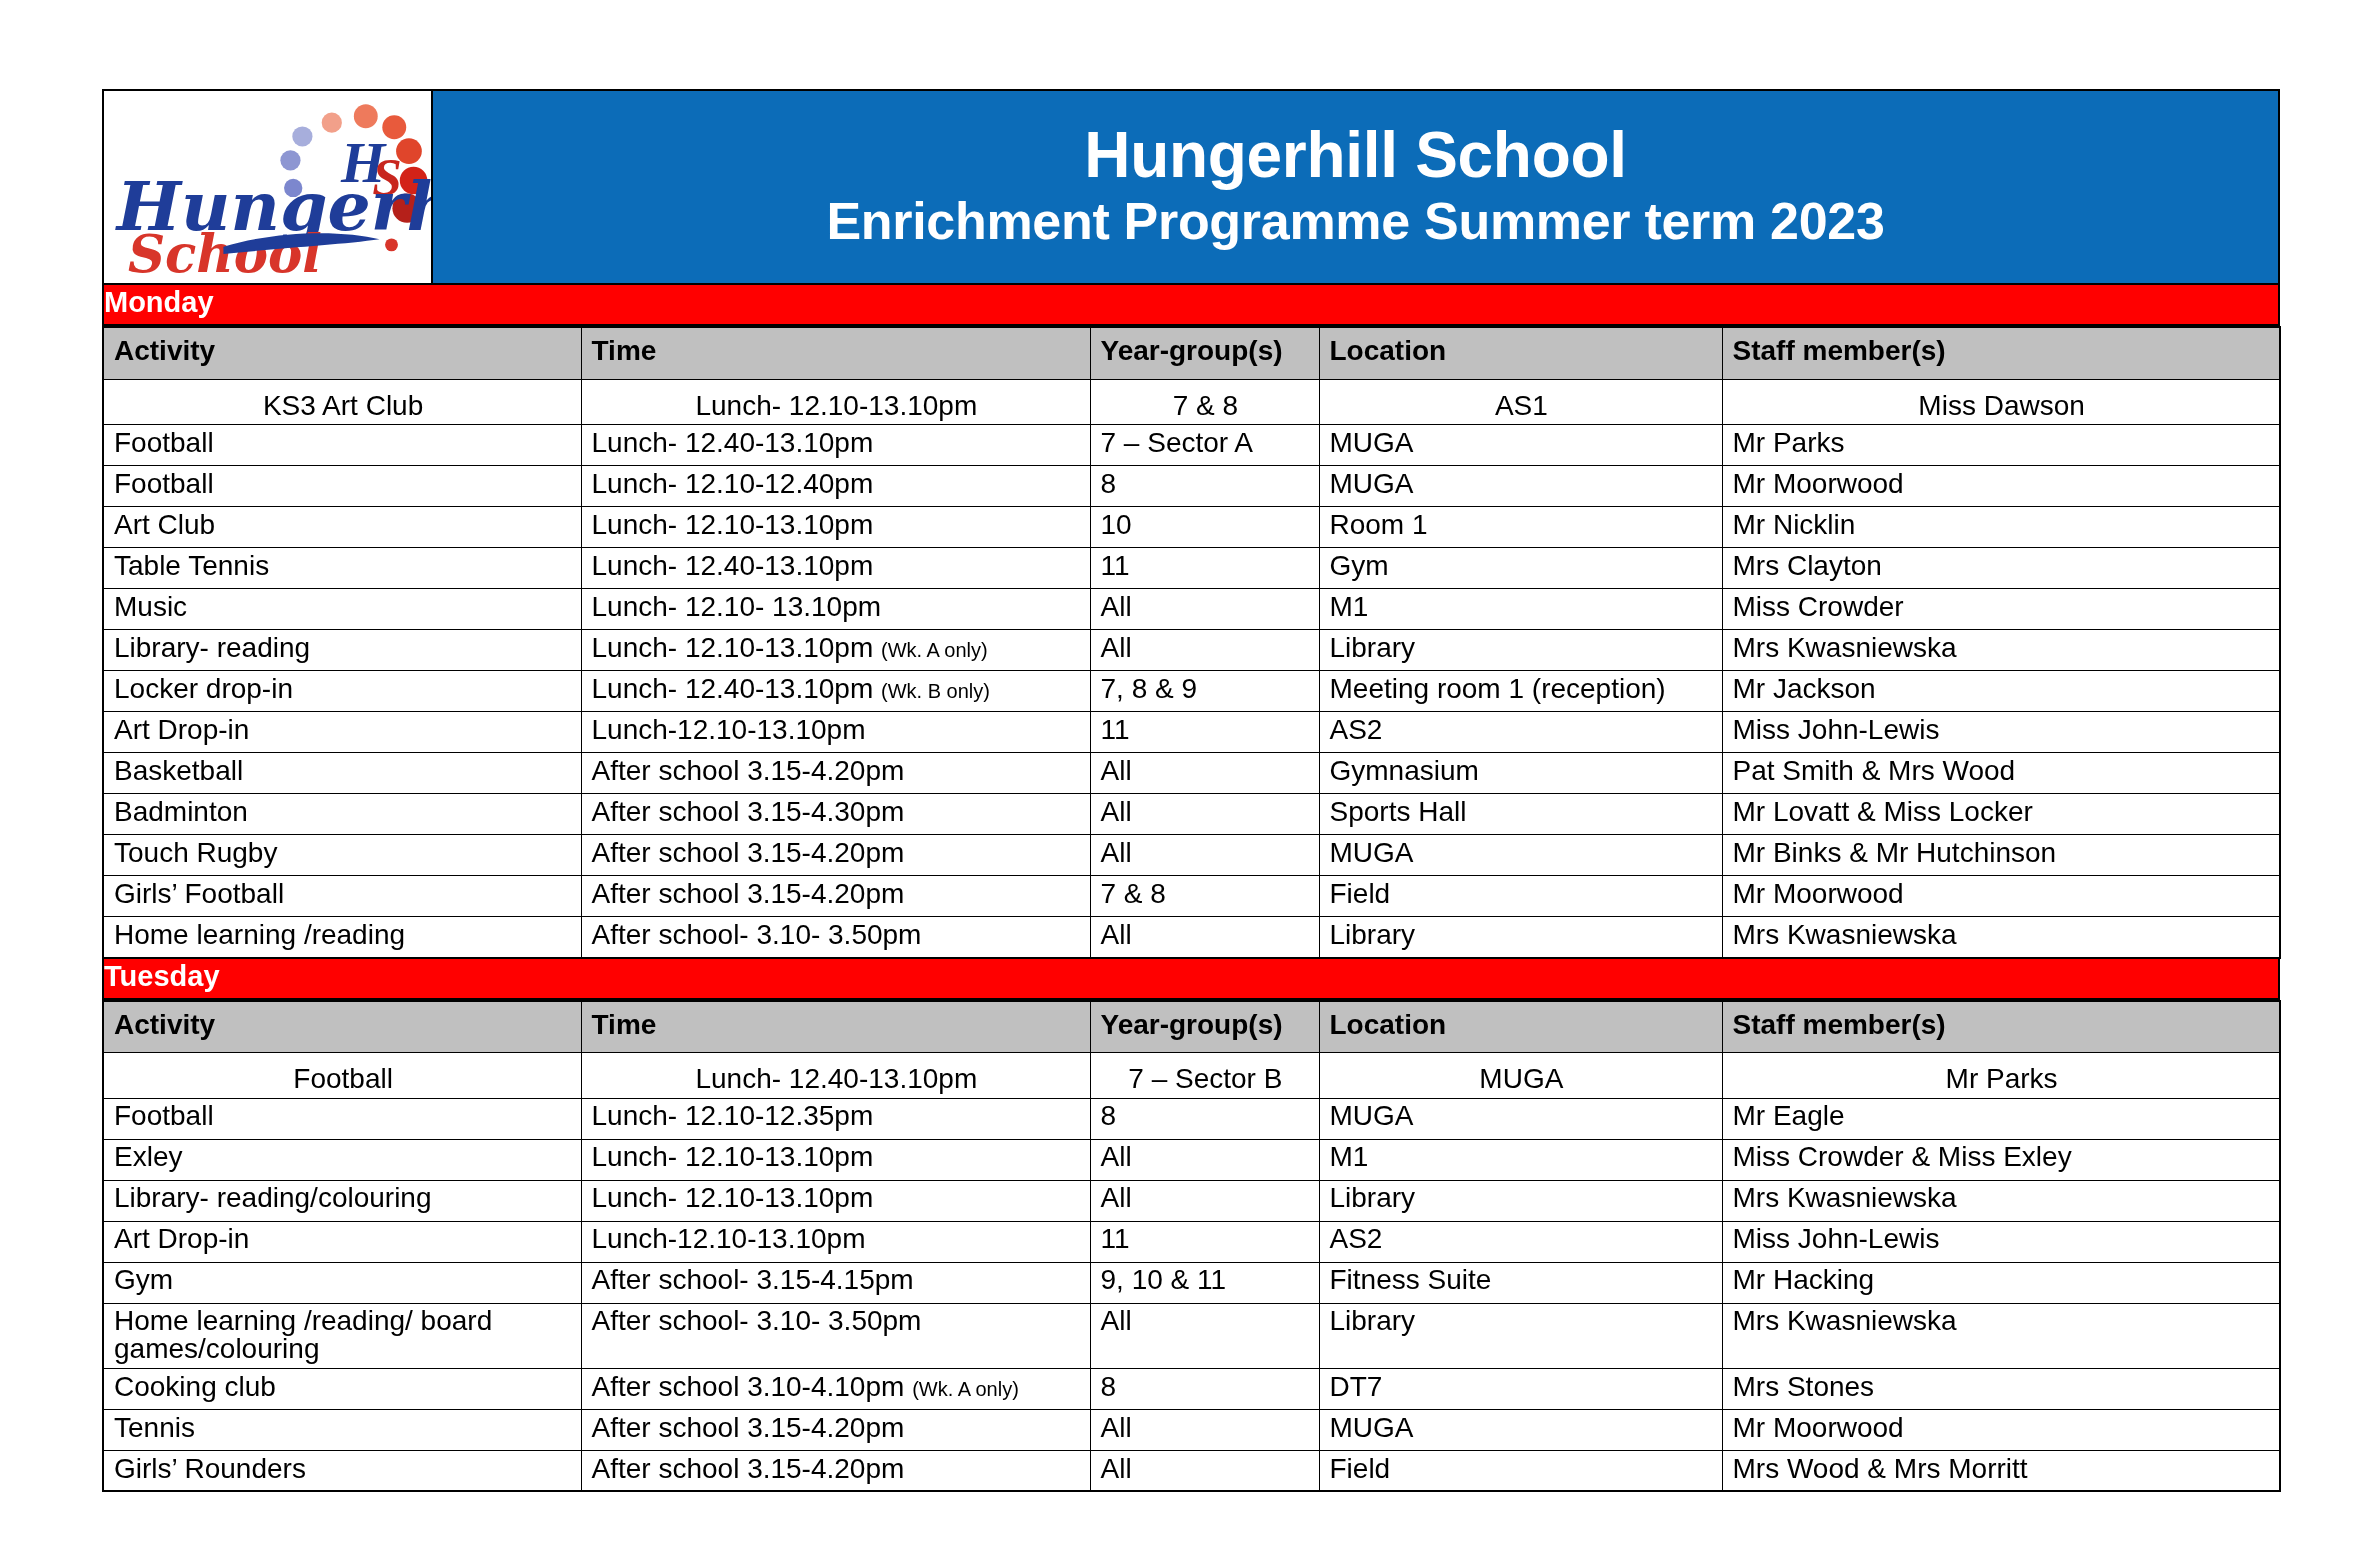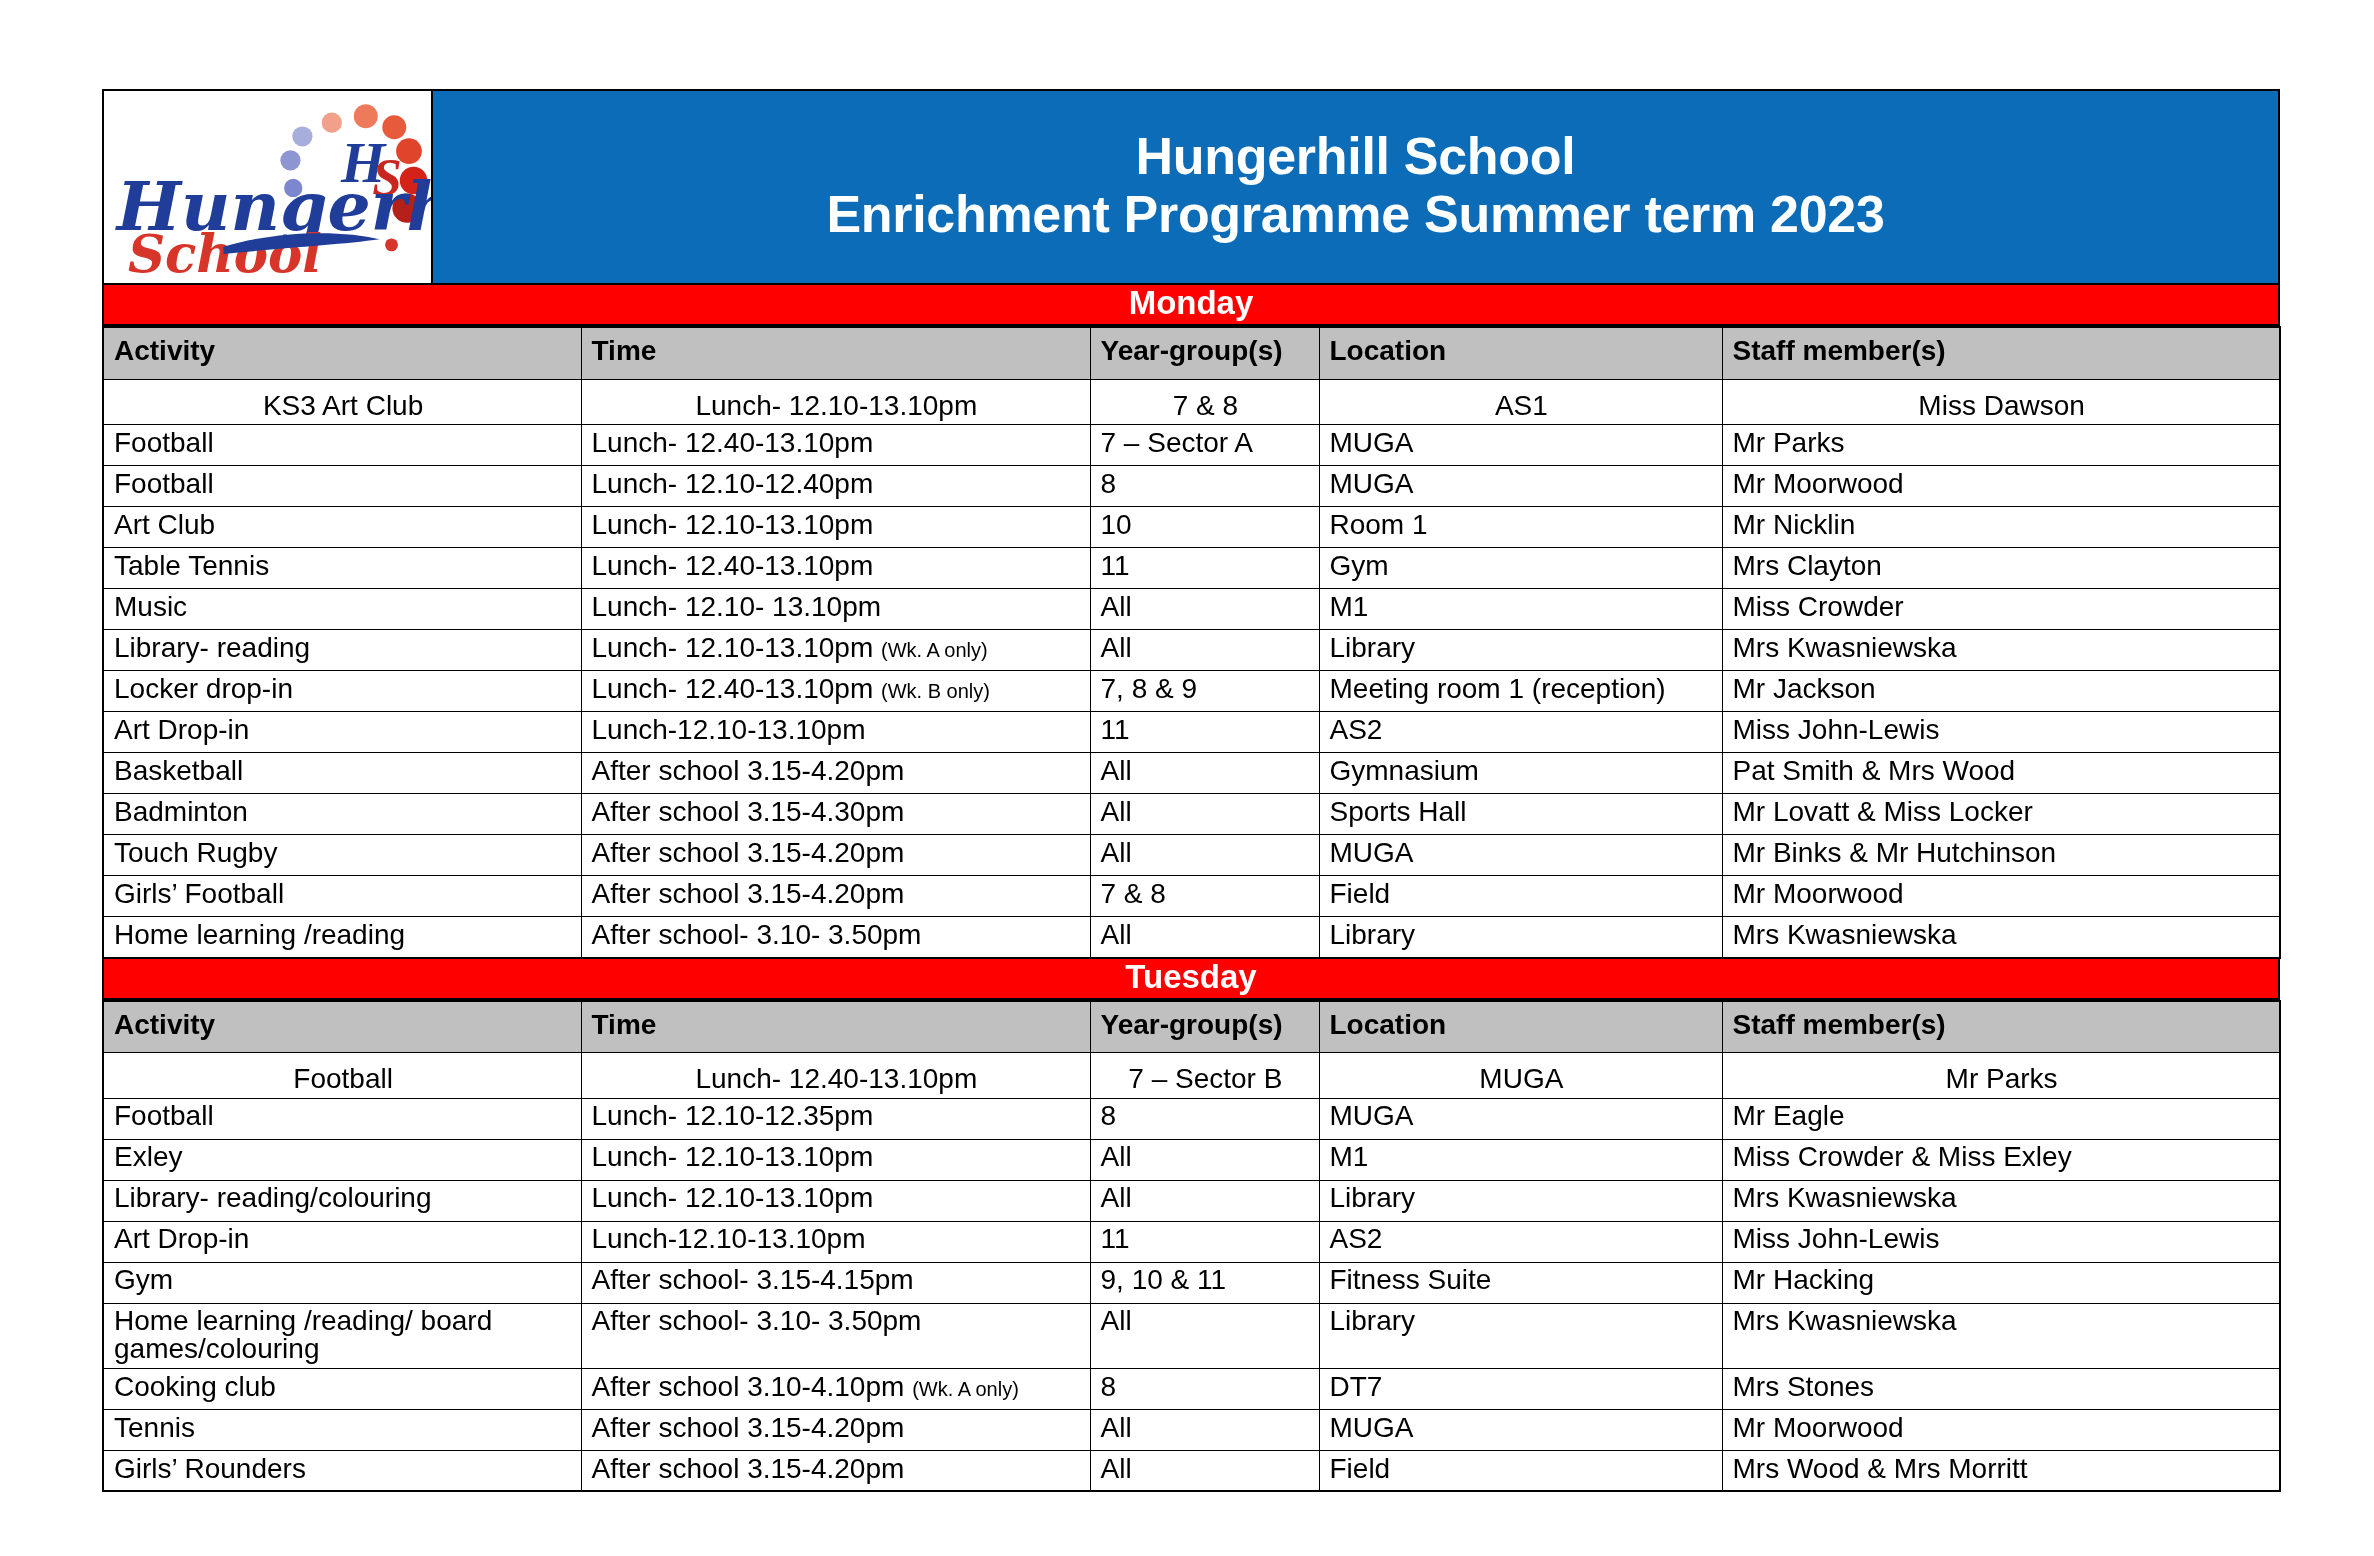--- a/index.html
+++ b/index.html
@@ -54,41 +54,41 @@
     flex: 1 1 auto;
     display: flex;
     flex-direction: column;
     align-items: center;
     justify-content: center;
     color: #ffffff;
     background: #0C6CB8;
     padding-bottom: 3.7px;
   }
   .title-line1 {
-    font-size: 52px;
+    font-size: 64px;
     font-weight: bold;
     line-height: 1.12;
     letter-spacing: -0.3px;
     white-space: nowrap;
   }
   .title-line2 {
     font-size: 52px;
     font-weight: bold;
     line-height: 1.12;
     letter-spacing: -0.3px;
     white-space: nowrap;
   }
 
   
   .day-band {
     background: #FF0000;
     color: #ffffff;
     font-weight: bold;
-    font-size: 33px;
-    text-align: center;
+    font-size: 29px;
+    text-align: left;
     border: 2.8px solid #000000;
     border-top: none;
     box-sizing: border-box;
     height: 41px;
     line-height: 35px;
   }
 
   
   table.sched {
     border-collapse: collapse;

